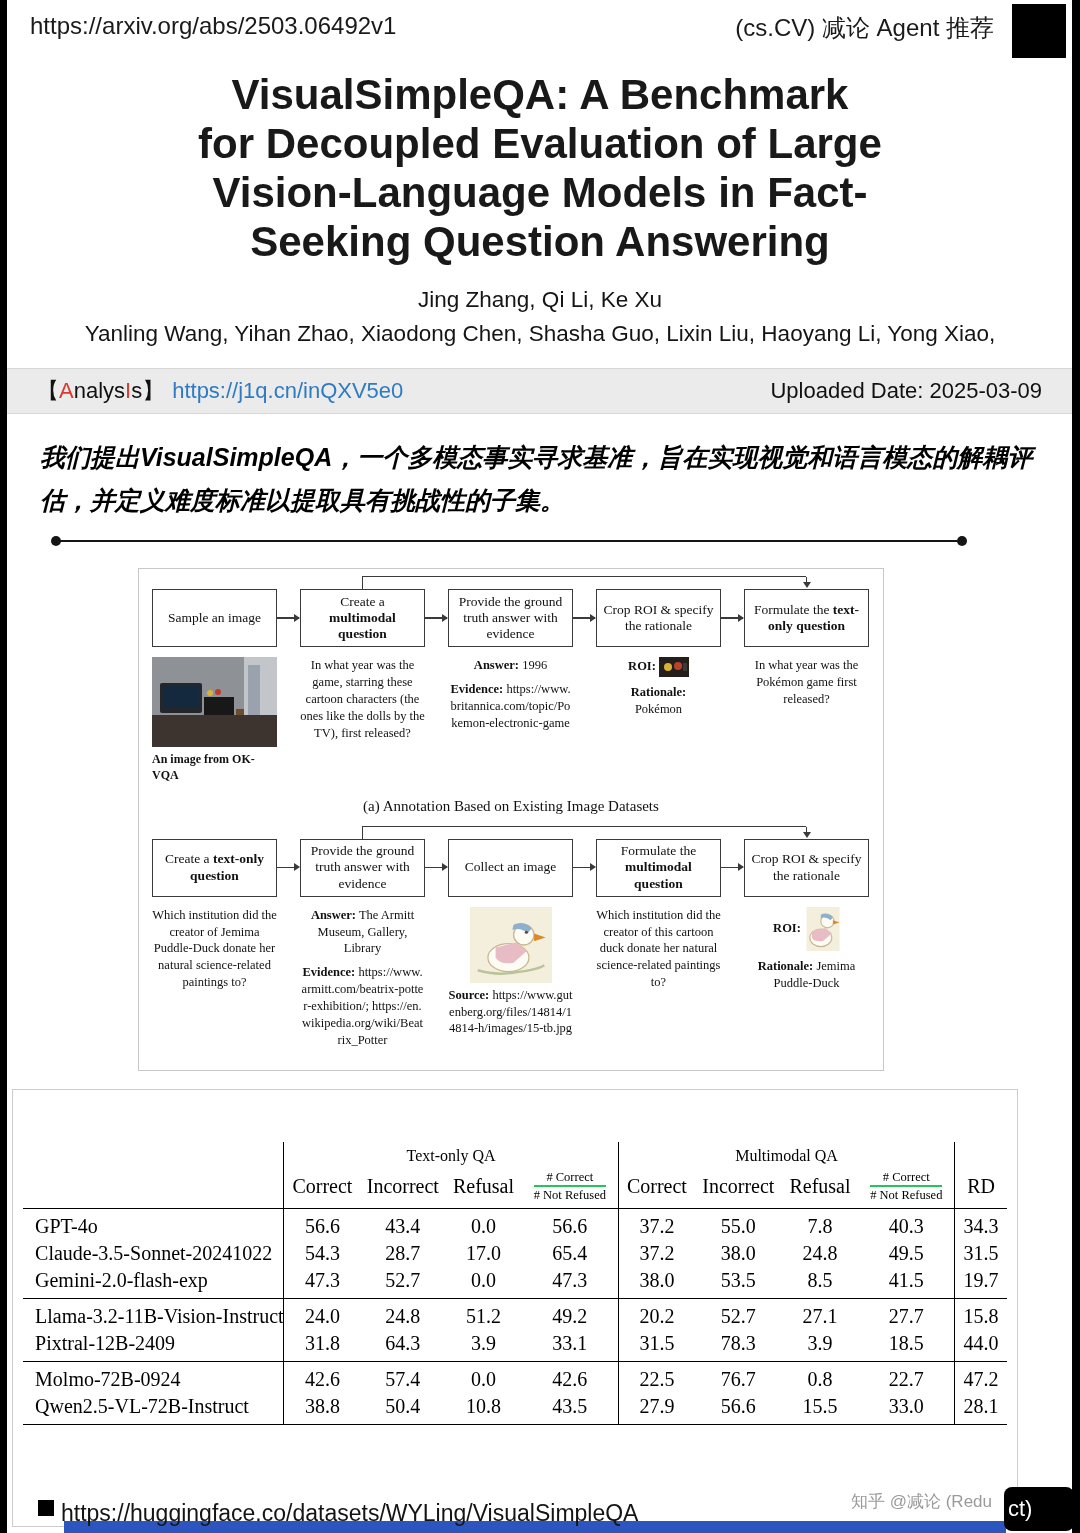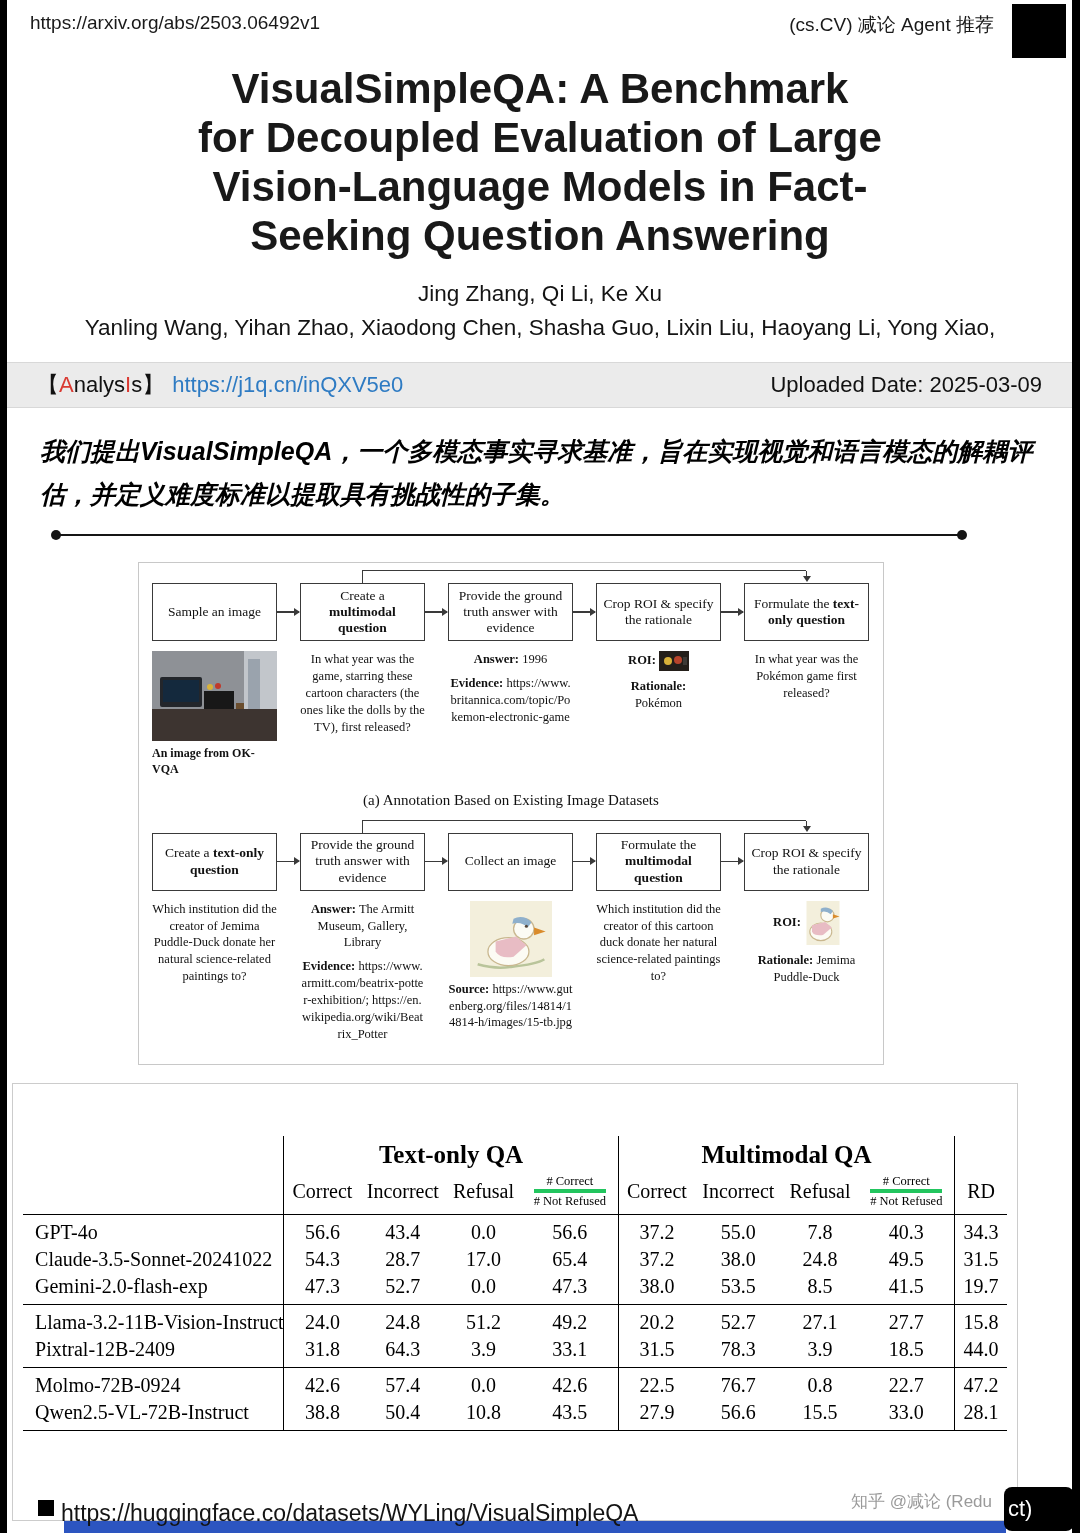--- a/index.html
+++ b/index.html
@@ -6,21 +6,21 @@
   html,body { background:#fff; }
   body {
     width:1080px; height:1533px; position:relative; overflow:hidden;
     font-family:"Liberation Sans", sans-serif; color:#111;
   }
   
   .edge-l { position:absolute; left:0; top:0; bottom:0; width:7px; background:#000; z-index:5;}
   .edge-r { position:absolute; right:0; top:0; bottom:0; width:8px; background:#000; z-index:5;}
   .csq { position:absolute; top:4px; right:14px; width:54px; height:54px; background:#000; z-index:6;}
   
-  .topbar { display:flex; justify-content:space-between; padding:12px 86px 0 30px; font-size:19px; color:#1a1a1a;}
+  .topbar { display:flex; justify-content:space-between; padding:12px 86px 0 30px; font-size:24px; color:#1a1a1a;}
   
   .title { width:870px; margin:26px auto 0; text-align:center; font-size:42px; line-height:1.17;
            font-weight:800; color:#191919; text-wrap:balance; }
   .authors { margin-top:16px; text-align:center; font-size:22.5px; line-height:1.55; color:#141414;}
   
   .bar { margin:16px 8px 0 7px; background:#ebebeb; border-top:1px solid #d8d8d8; border-bottom:1px solid #d8d8d8;
          height:46px; display:flex; align-items:center; justify-content:space-between; padding:0 30px; font-size:22px;}
   .bar .left { display:flex; align-items:center; }
   .red { color:#d93a32; }
   .lnk { color:#2e7bc3; margin-left:8px; cursor:pointer;}
@@ -56,25 +56,25 @@
   .duck { width:82px; height:76px; display:block; margin:0 auto 4px;}
   .roi-duck { width:34px; height:44px; vertical-align:middle; margin-left:5px;}
   .rline { margin-top:10px; }
   
   .tablewrap { margin:18px 62px 0 12px; border:1px solid #ccc; height:438px; padding-top:52px;}
   table.results { width:98%; margin:0 auto; border-collapse:collapse; table-layout:fixed;
                   font-family:"Liberation Serif", serif; color:#000;}
   .results td { padding:2px 3px; text-align:center; font-size:20px; overflow:hidden; white-space:nowrap;}
   .results .model { text-align:left; padding-left:12px; }
   .results .vline { border-left:1.4px solid #000; }
-  .results .gh { font-weight:bold; font-size:25px; padding:5px 0 3px;text-align:center; }
+  .results .gh { font-weight:normal; font-size:16px; padding:5px 0 3px;text-align:center; }
   .results .sub { padding:2px 0 6px; }
   .subrow td { border-bottom:1.4px solid #000; }
   .frac { display:inline-block; font-size:12.5px; line-height:1.15; vertical-align:middle;}
-  .frac .ftop { display:block; border-bottom:4px solid #22c55e; padding:0 2px 1px;}
+  .frac .ftop { display:block; border-bottom:2px solid #22c55e; padding:0 2px 1px;}
   .frac .fbot { display:block; padding-top:1px;}
   .pt td { padding-top:6px; }
   .pb td { padding-bottom:6px; }
   .gsep td { border-top:1.4px solid #000; }
   .lastrow td { border-bottom:1.4px solid #000; }
   
   .footer { position:absolute; left:38px; bottom:6px; display:flex; align-items:flex-start; gap:7px; z-index:4;}
   .fsq { width:16px; height:16px; background:#000; }
   .furl { font-size:23px; color:#141414; cursor:pointer;}
   .wm { position:absolute; right:88px; bottom:20px; font-size:17px; color:#9a9a9a; z-index:4;}

